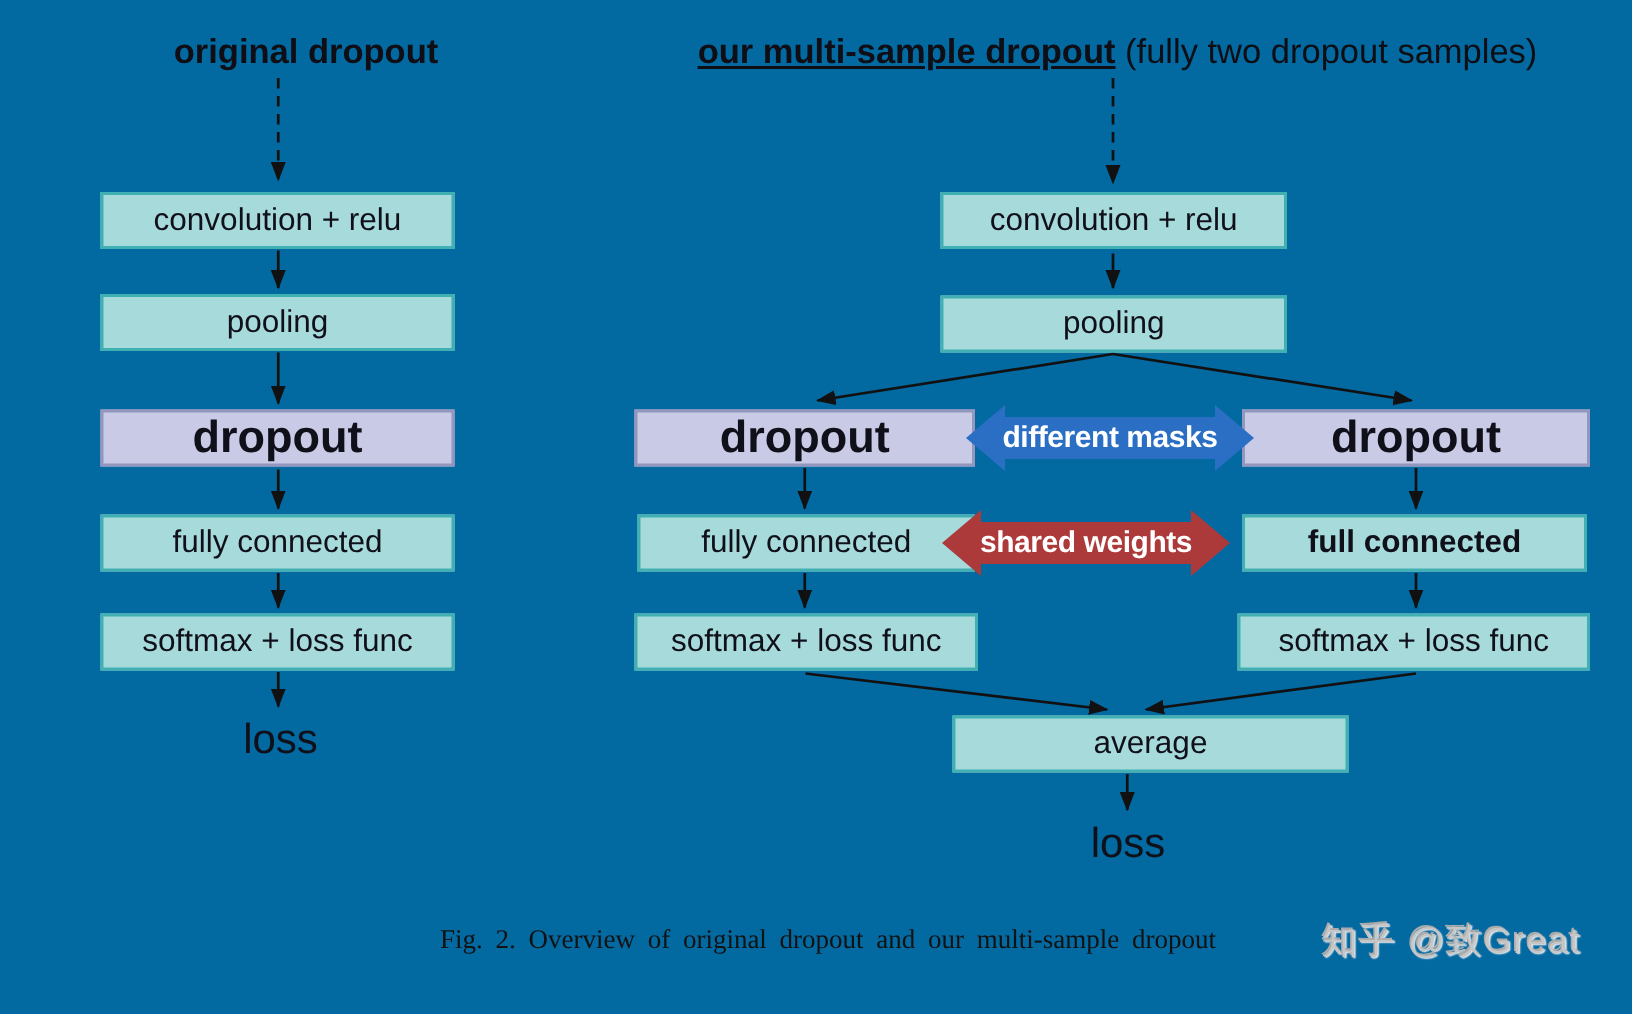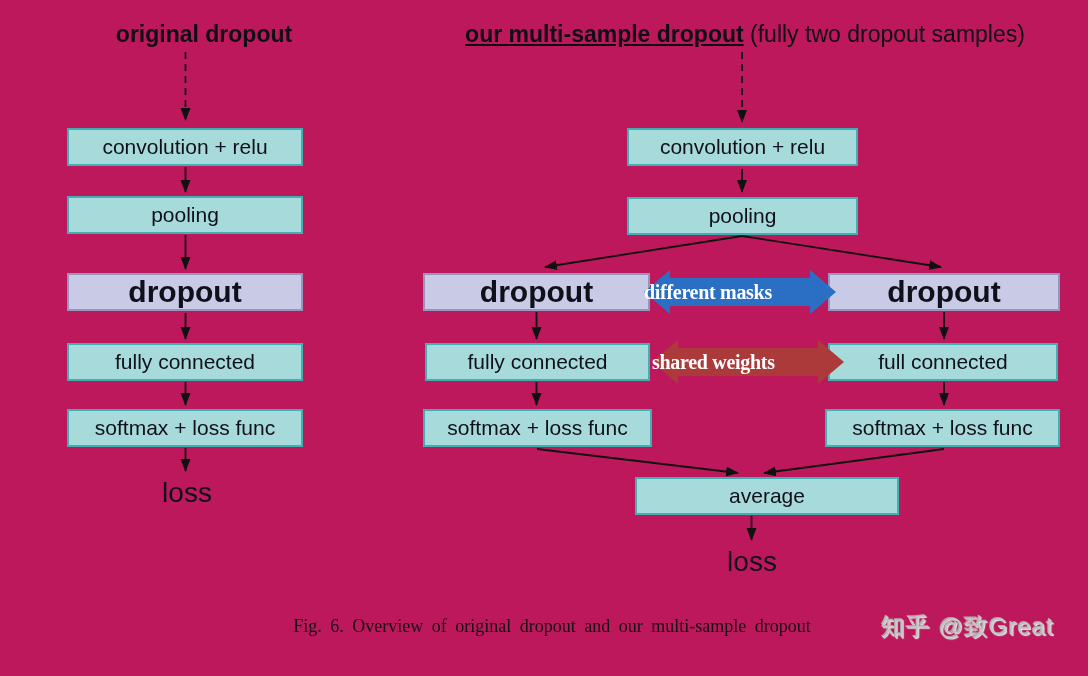--- a/index.html
+++ b/index.html
@@ -3,21 +3,21 @@
 <meta charset="utf-8">
 <style>
   :root{
     --teal-fill:#a7dadb; --teal-border:#41b0b2;
     --purple-fill:#c9cae6; --purple-border:#9396bd;
     --arrow-blue:#2a6fc3; --arrow-red:#ad3a3a;
     --ink:#14141a; --watermark-gray:#c6c6c6;
   }
   html,body{margin:0;padding:0;}
   #canvas{
-    position:relative; width:1088px; height:676px; background:#be185d;
+    position:relative; width:1088px; height:676px; background:#0369a1;
     font-family:"Liberation Sans", sans-serif; color:var(--ink); overflow:hidden;
   }
   .title{position:absolute; top:21px; transform:translateX(-50%); white-space:nowrap;
     font-size:23px; color:#0e0e14; z-index:1;}
   .title .b{font-weight:bold;text-decoration:underline;}
   #left-title{left:204px; font-weight:bold;}
   #right-title{left:745px;}
   .box{position:absolute; box-sizing:border-box; height:38px; z-index:1;
     display:flex; align-items:center; justify-content:center;
     border:2px solid var(--teal-border); background:var(--teal-fill);
@@ -32,42 +32,42 @@
   #l-soft {left:67px;  top:409px; width:236px;}
   
   #r-conv {left:627px; top:128px; width:231px;}
   #r-pool {left:627px; top:197px; width:231px;}
   
   #rl-drop{left:423px; top:273px; width:227px;}
   #rl-fc  {left:425px; top:343px; width:225px;}
   #rl-soft{left:423px; top:409px; width:229px;}
   
   #rr-drop{left:828px; top:273px; width:232px;}
-  #rr-fc  {left:828px; top:343px; width:230px;}
+  #rr-fc  {left:828px; top:343px; width:230px;font-weight:bold;}
   #rr-soft{left:825px; top:409px; width:235px;}
   #r-avg  {left:635px; top:477px; width:264px;}
   .loss{position:absolute; transform:translateX(-50%); font-size:28px;
     color:#10101a; z-index:1; white-space:nowrap;}
   #l-loss{left:187px; top:477px;}
   #r-loss{left:752px; top:546px;}
   
   .darrow{position:absolute; width:192px; height:44px; z-index:3;
-    display:flex; align-items:center; justify-content:flex-start;font-family:Liberation Serif, serif;}
+    display:flex; align-items:center; justify-content:center;}
   .darrow .shaft{position:absolute; left:25px; right:25px; top:8px; bottom:8px;}
   .darrow .tri{position:absolute; top:0; width:0; height:0;
     border-top:22px solid transparent; border-bottom:22px solid transparent;}
   .darrow .tri.l{left:0;  border-right:26px solid transparent;}
   .darrow .tri.r{right:0; border-left:26px solid transparent;}
   .darrow .lbl{position:relative; z-index:1; color:#fff; font-weight:bold;
     font-size:20px; letter-spacing:-0.3px; white-space:nowrap;}
   #masks-arrow{left:644px; top:270px;}
   #masks-arrow .shaft{background:var(--arrow-blue);}
   #masks-arrow .tri.l{border-right-color:var(--arrow-blue);}
   #masks-arrow .tri.r{border-left-color:var(--arrow-blue);}
-  #weights-arrow{left:652px; top:340px;}
+  #weights-arrow{left:628px; top:340px;}
   #weights-arrow .shaft{background:var(--arrow-red);}
   #weights-arrow .tri.l{border-right-color:var(--arrow-red);}
   #weights-arrow .tri.r{border-left-color:var(--arrow-red);}
   #flow-arrows{position:absolute; left:0; top:0; z-index:2; pointer-events:none;}
   #caption{position:absolute; left:552px; top:616px; transform:translateX(-50%);
     font-family:"Liberation Serif", serif; font-size:18px; color:#121212;
     white-space:nowrap; word-spacing:4px; z-index:1;}
   #caption .cap-text{}
   #watermark{position:absolute; left:881px; top:611px; font-size:24px;
     color:var(--watermark-gray); letter-spacing:1px; white-space:nowrap; z-index:4;
@@ -141,19 +141,19 @@
     <span class="lbl">different masks</span>
   </div>
   <div class="darrow" id="weights-arrow">
     <span class="tri l"></span>
     <span class="shaft"></span>
     <span class="tri r"></span>
     <span class="lbl">shared weights</span>
   </div>
 
   <div id="caption">
-    <span class="cap-label">Fig. 6.</span>
+    <span class="cap-label">Fig. 2.</span>
     <span class="cap-text">Overview of original dropout and our multi-sample dropout</span>
   </div>
 
   <div id="watermark">知乎 @致Great</div>
 
 </div>
 
 </body></html>

